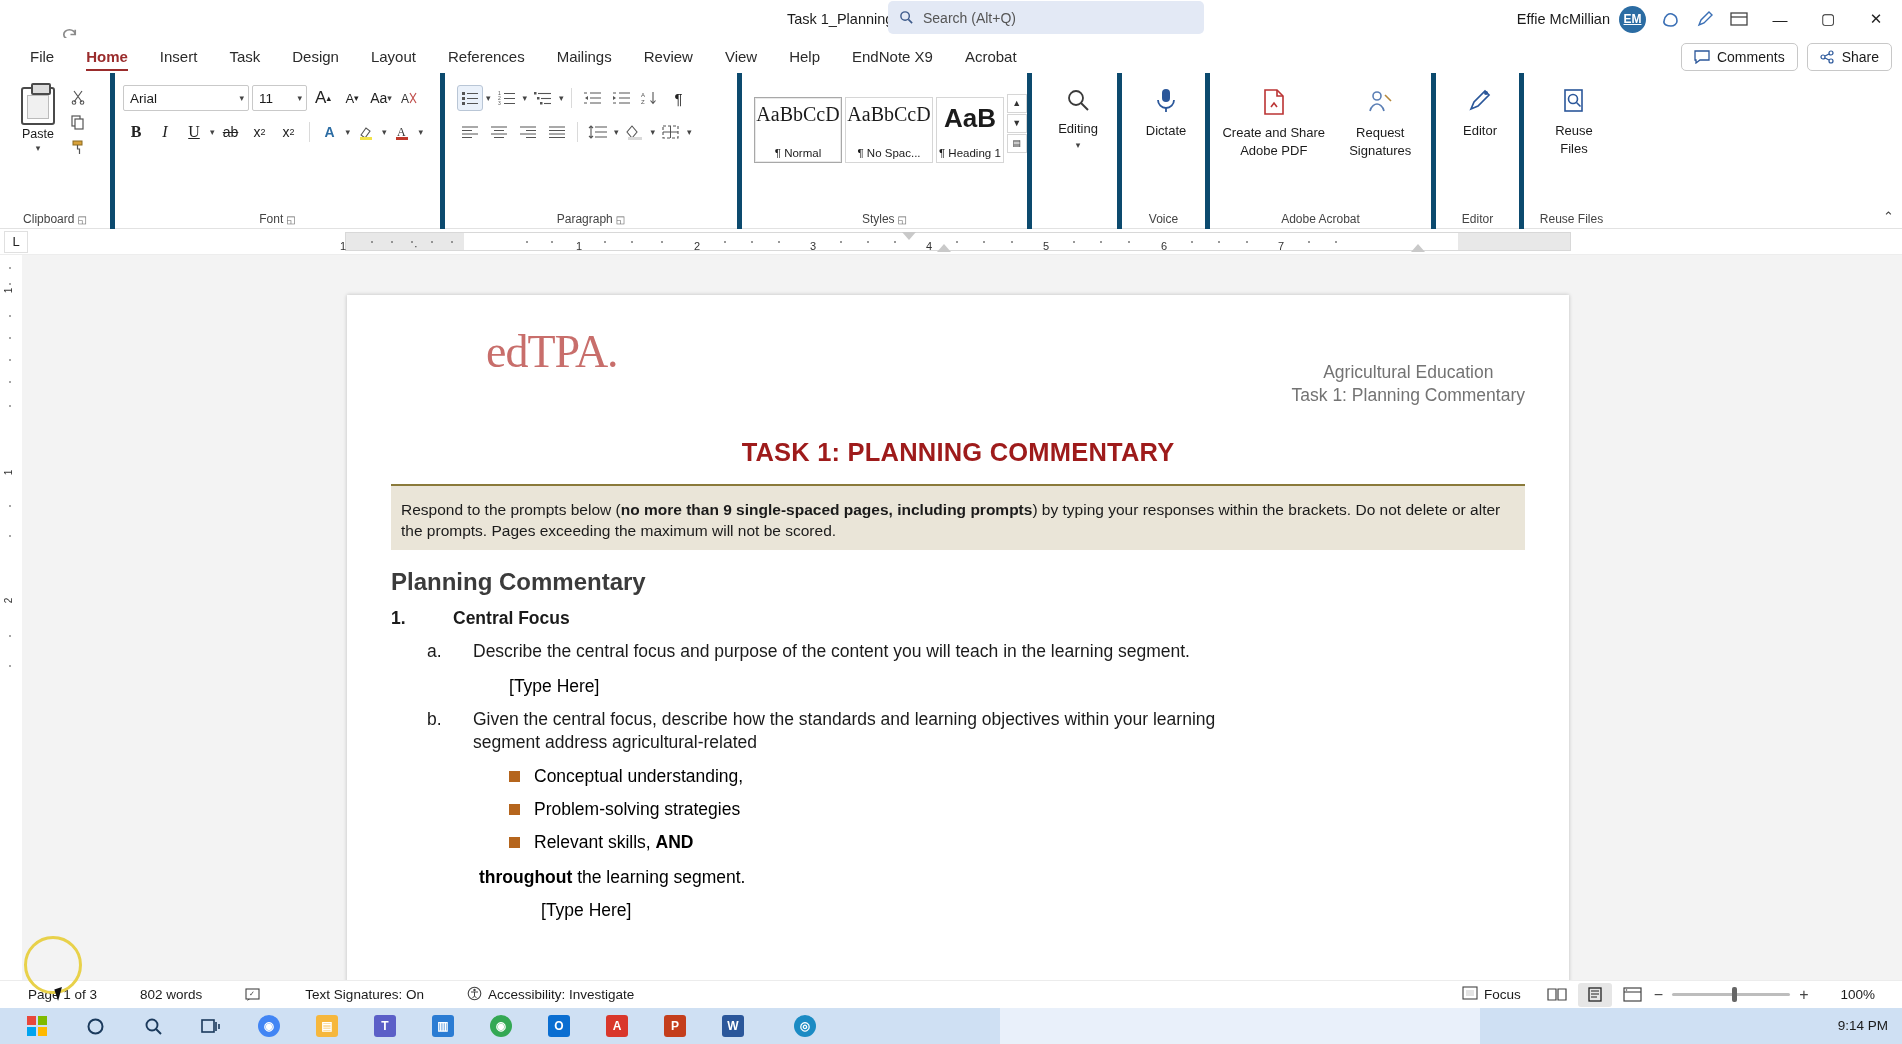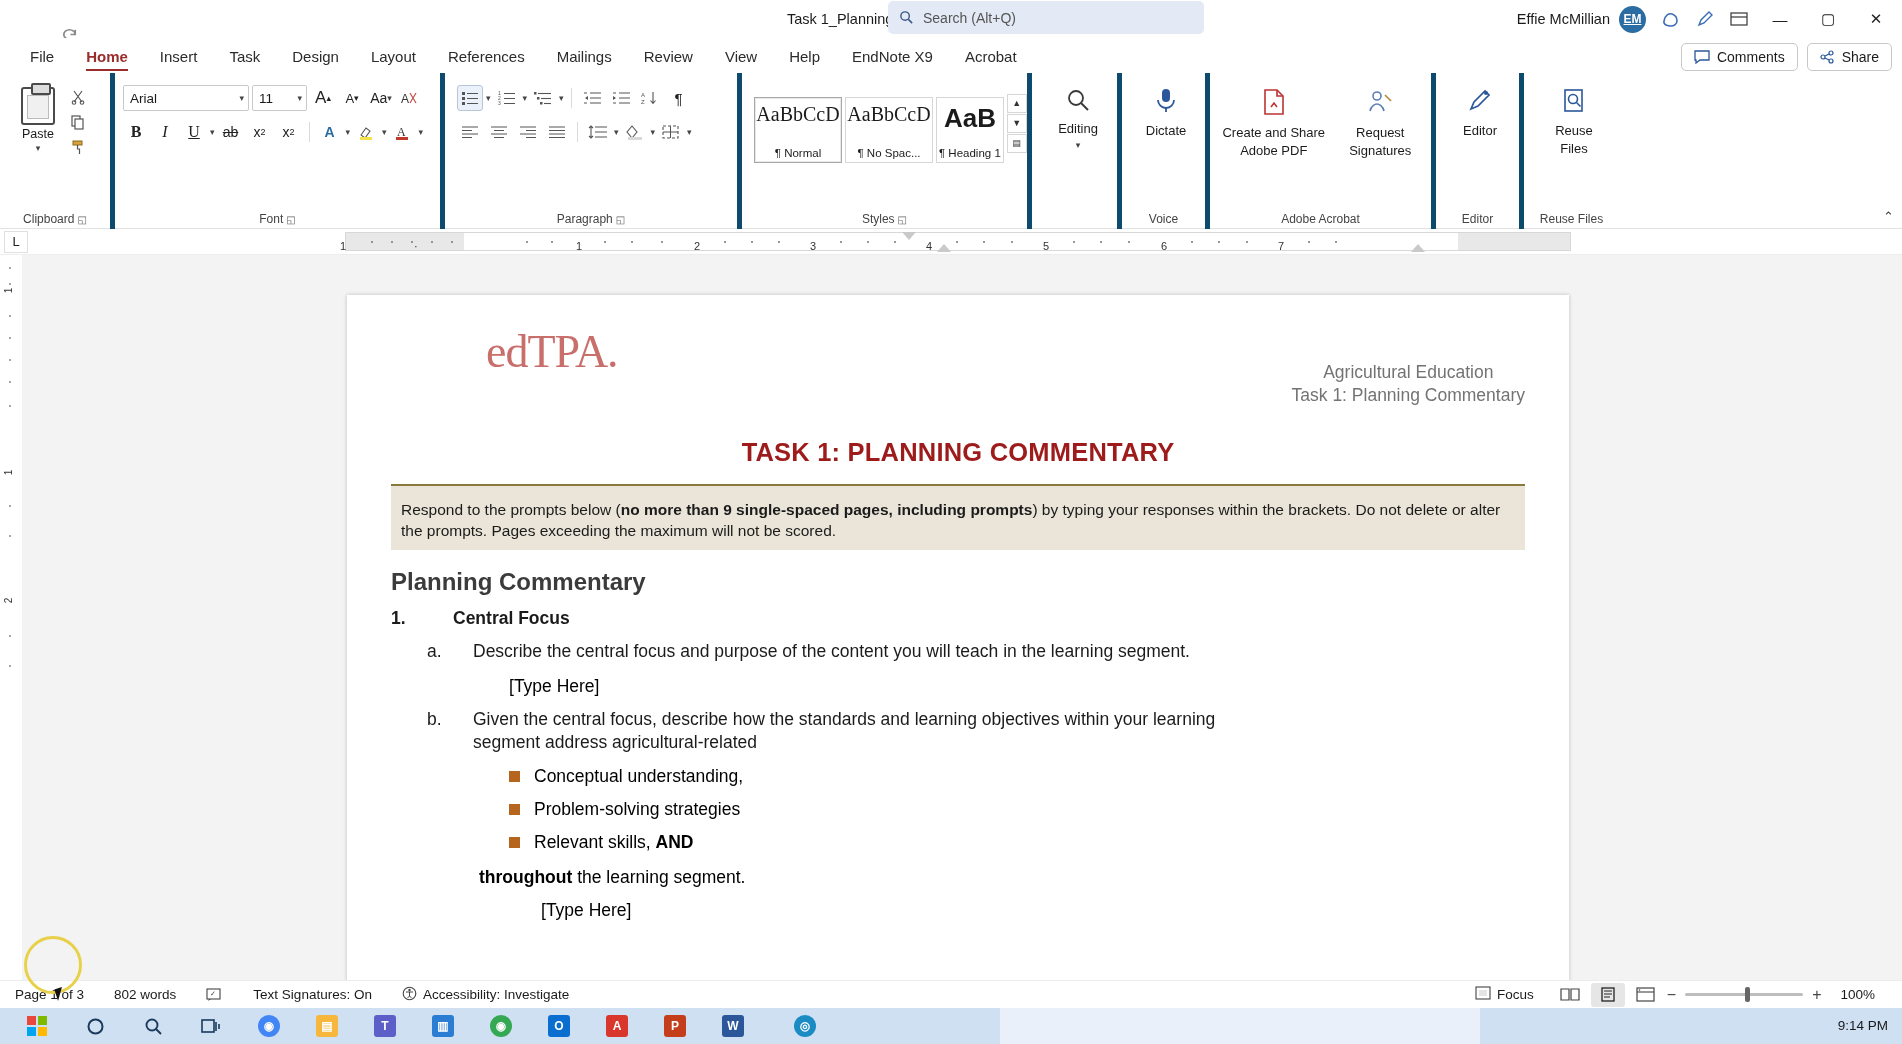--- a/index.html
+++ b/index.html
@@ -218,21 +218,21 @@
   .bul { display:flex; align-items:center; gap:14px; margin-top:12px; font-size:17.5px; }
   .bsq { width:11px; height:11px; background:#b5651d; display:inline-block; }
   .thru { margin-top:14px; margin-left:88px; font-size:17.5px; }
   .typehere2 { margin-top:12px; margin-left:150px; font-size:17.5px; }
 
   
   .status {
     position:absolute; left:0; right:0; bottom:36px; height:28px; background:#fff;
     display:flex; align-items:center; font-size:13.5px; color:#1b1b1b; border-top:1px solid #ececec;
   }
-  .st-item { padding:0 15px; display:flex; align-items:center; gap:6px; height:28px; }
+  .st-item { padding:0 15px; display:flex; align-items:center; gap:6px; height:28px;margin-left:13px; }
   .status-right { margin-left:auto; display:flex; align-items:center; gap:4px; padding-right:12px; }
   .viewbtn { width:34px; height:24px; display:flex; align-items:center; justify-content:center; font-size:15px; color:#333; }
   .viewbtn.active { background:#e6e6e6; border-radius:3px; }
   .zoomslider { display:flex; align-items:center; gap:9px; }
   .zline { width:118px; height:3px; background:#bdbdbd; position:relative; border-radius:2px; }
   .zknob { position:absolute; left:60px; top:-6px; width:5px; height:15px; background:#666; border-radius:2px; }
   .circlehl {
     position:absolute; left:24px; bottom:14px; width:58px; height:58px; border:3px solid #e8d14a;
     border-radius:50%;
   }

